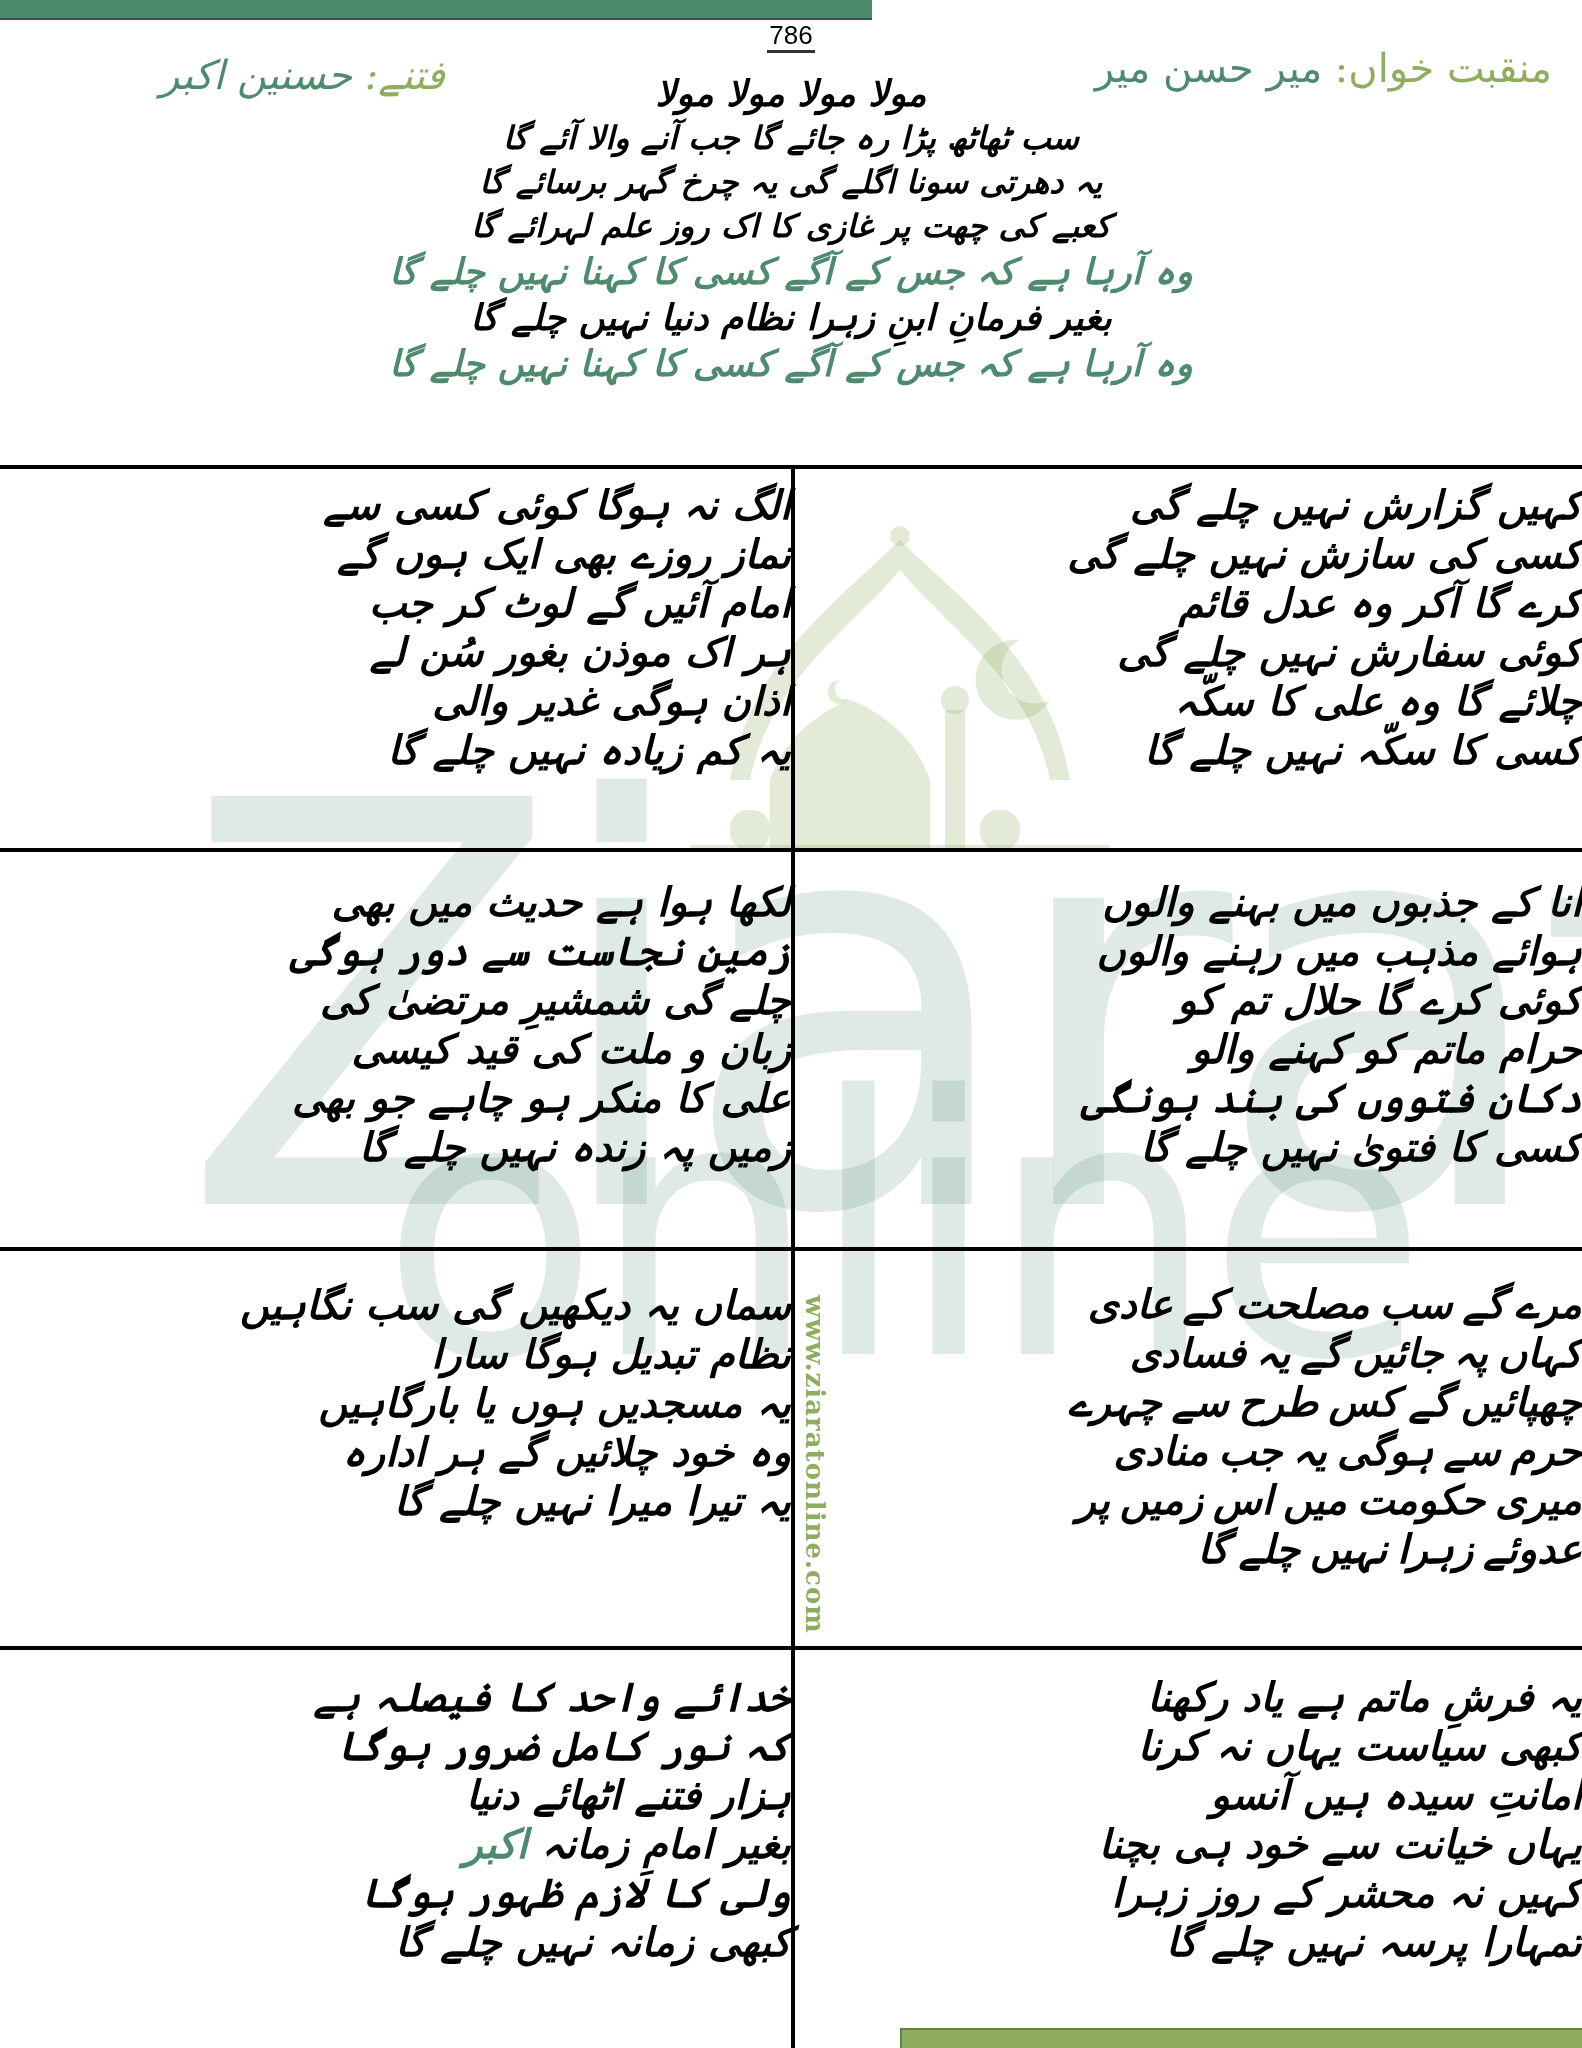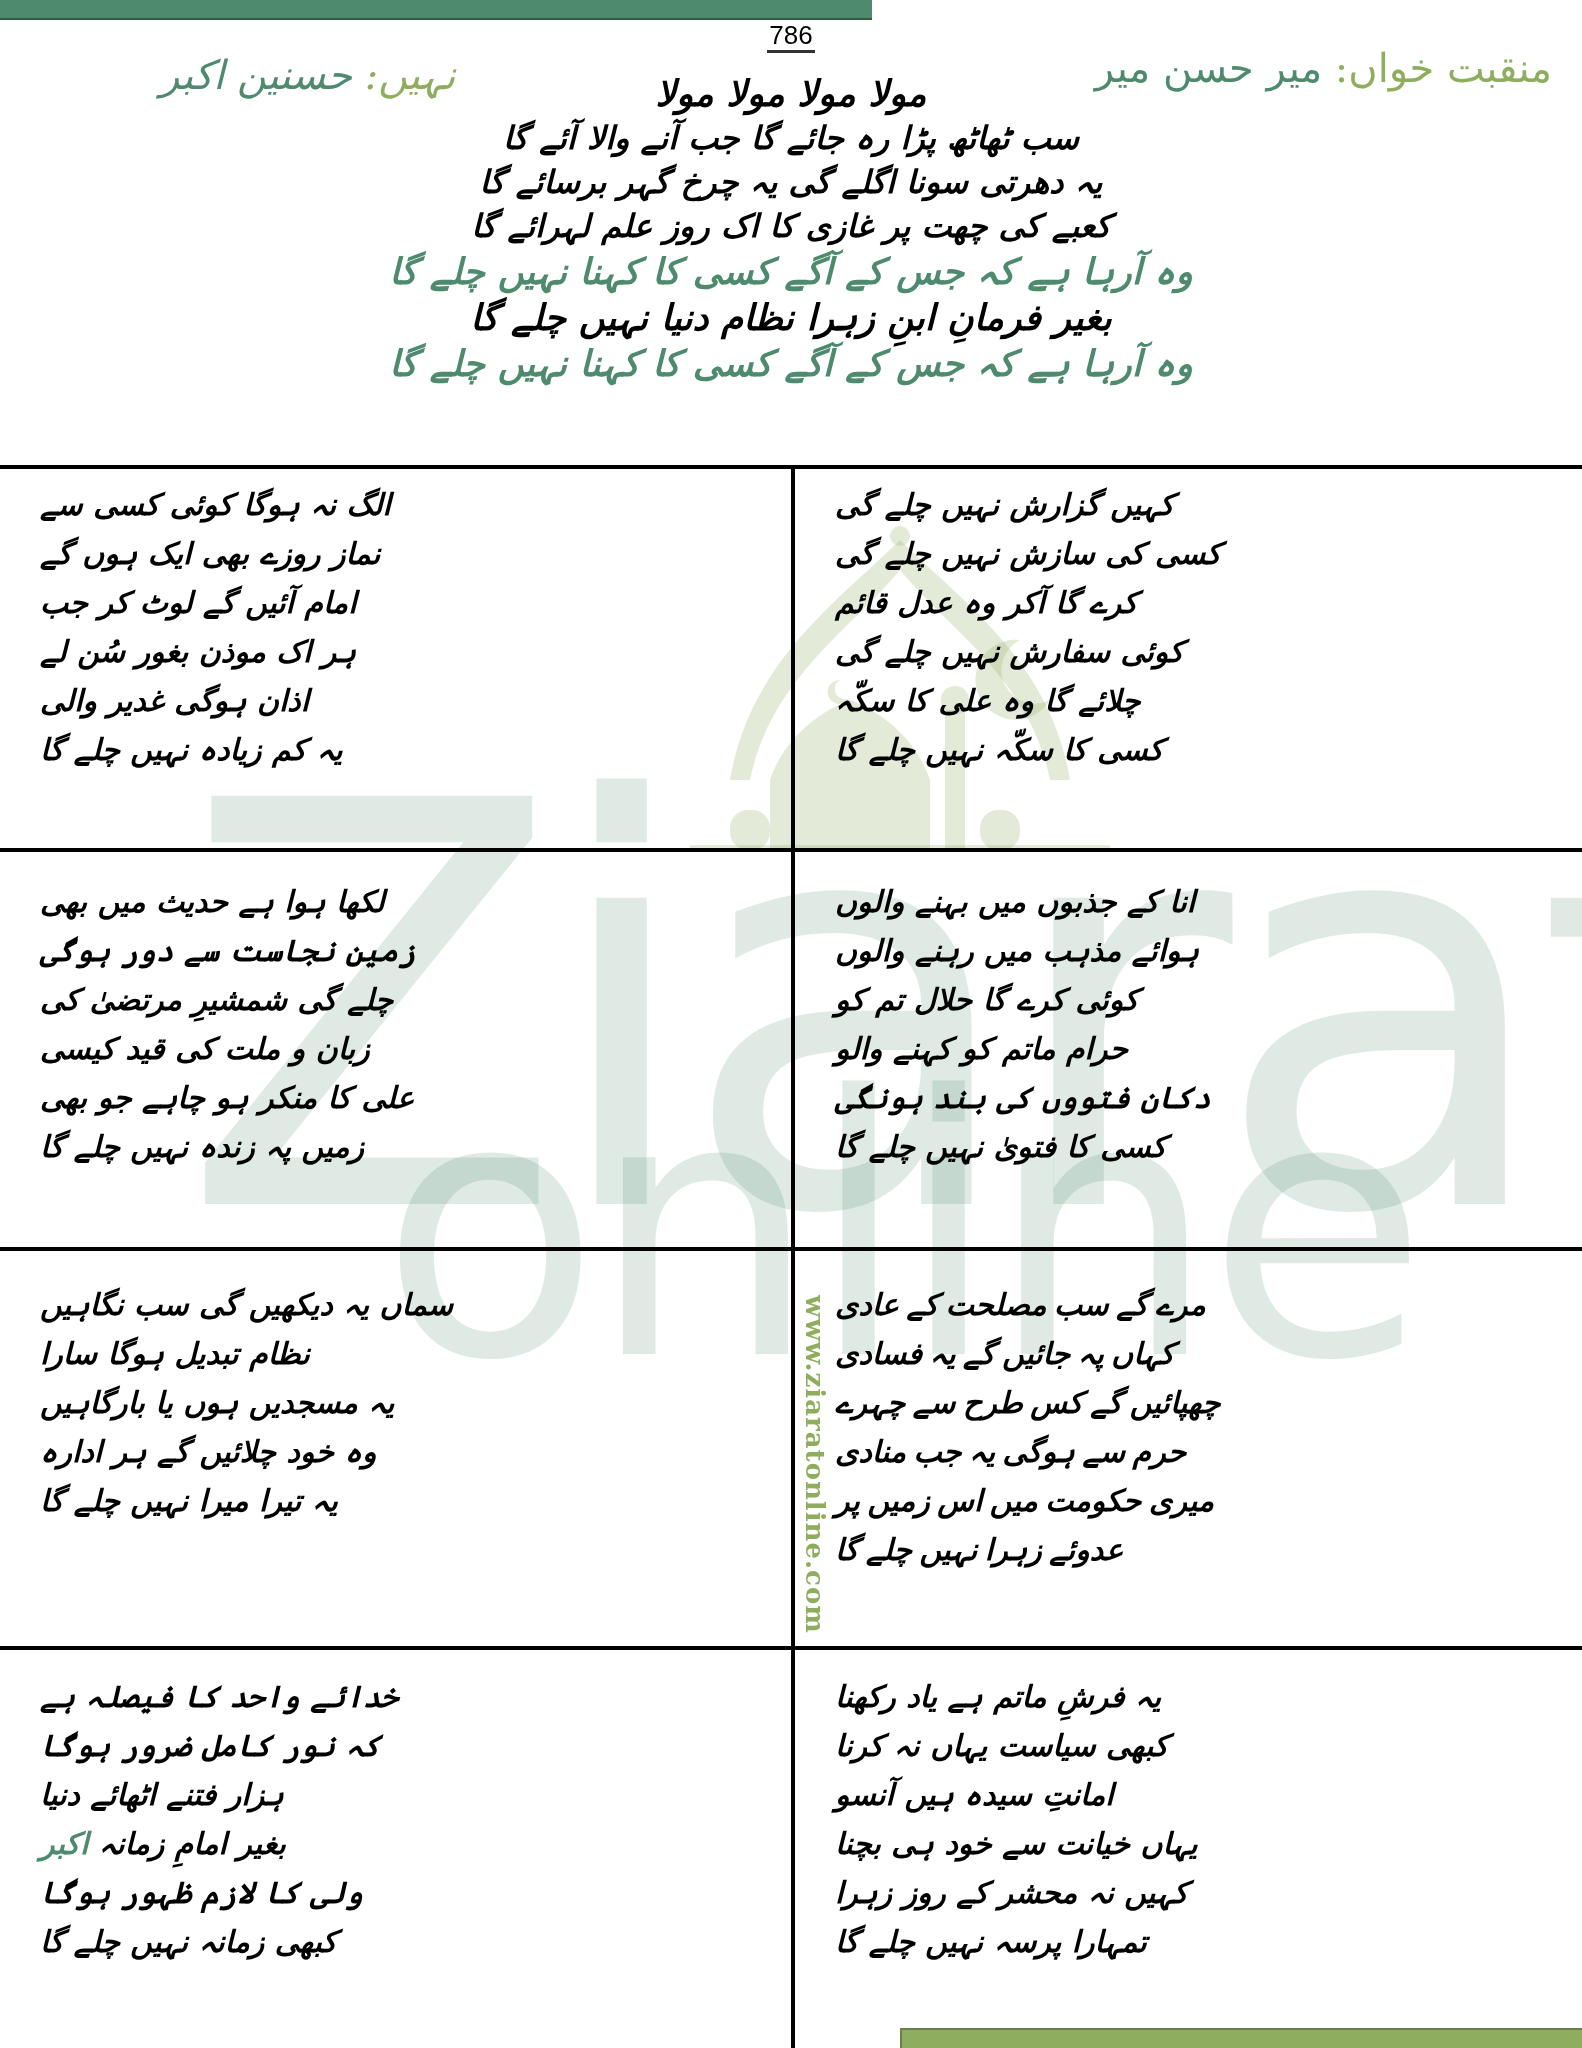--- a/index.html
+++ b/index.html
@@ -41,23 +41,23 @@
   .header .hl.chorus { color: #4e8a6e; }
   .header .hl.dark { color: #000; }
 
   .grid {
     position: absolute; left: 0; top: 465px; width: 1582px; height: 1583px;
   }
   .hline { position: absolute; left: 0; width: 1582px; height: 4px; background: #000; }
   .vline { position: absolute; left: 791px; width: 4px; background: #000; }
 
   .cell {
-    position: absolute; direction: rtl; text-align: left;
+    position: absolute; direction: rtl; text-align: right;
     font-family: "DejaVu Serif", serif; font-style: italic; font-weight: bold;
-    font-size: 30px; line-height: 49px; margin-left: 40px;
+    font-size: 40px; line-height: 49px;
   }
   .cell .ln { white-space: nowrap; display: block; }
   .cell .ln .accent { color: #4e8a6e; }
 
   .watermark {
     position: absolute; pointer-events: none; font-family: "DejaVu Sans", sans-serif;
   }
   .wm-ziarat {
     left: 180px; top: 730px; font-size: 560px; line-height: 1; letter-spacing: -20px;
     color: rgba(78,138,110,0.18);
@@ -107,21 +107,21 @@
 <div class="bismillah">
   <span>786</span>
 </div>
 
 <div class="reciter">
   <span class="lbl">منقبت خواں:</span>
   <span class="nm">میر حسن میر</span>
 </div>
 
 <div class="poet">
-  <span class="lbl">نہیں:</span>
+  <span class="lbl">فتنے:</span>
   <span class="nm">حسنین اکبر</span>
 </div>
 
 <div class="header">
   <div class="hl refrain dark">مولا مولا مولا مولا</div>
   <div class="hl dark">سب ٹھاٹھ پڑا رہ جائے گا جب آنے والا آئے گا</div>
   <div class="hl dark">یہ دھرتی سونا اگلے گی یہ چرخ گہر برسائے گا</div>
   <div class="hl dark">کعبے کی چھت پر غازی کا اک روز علم لہرائے گا</div>
   <div class="hl chorus refrain">وہ آرہا ہے کہ جس کے آگے کسی کا کہنا نہیں چلے گا</div>
   <div class="hl dark refrain">بغیر فرمانِ ابنِ زہرا نظام دنیا نہیں چلے گا</div>

